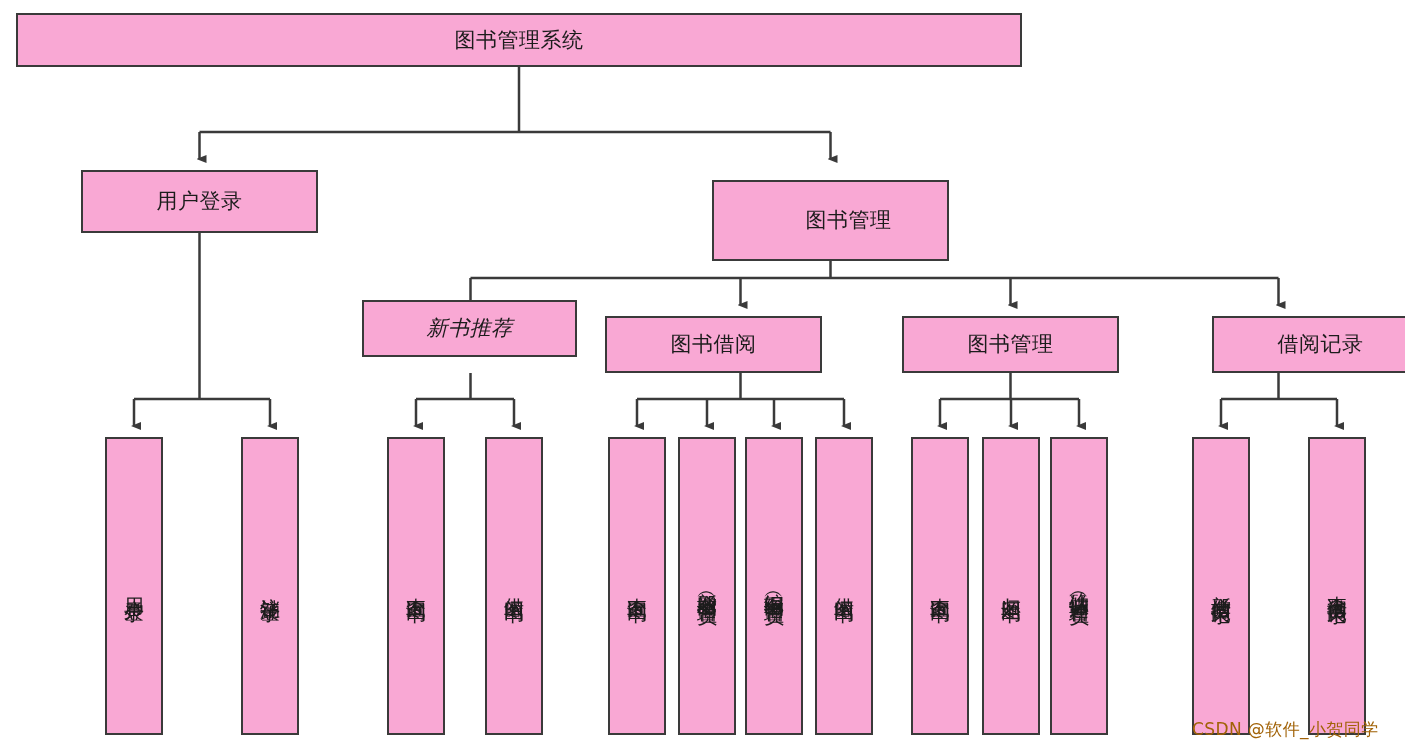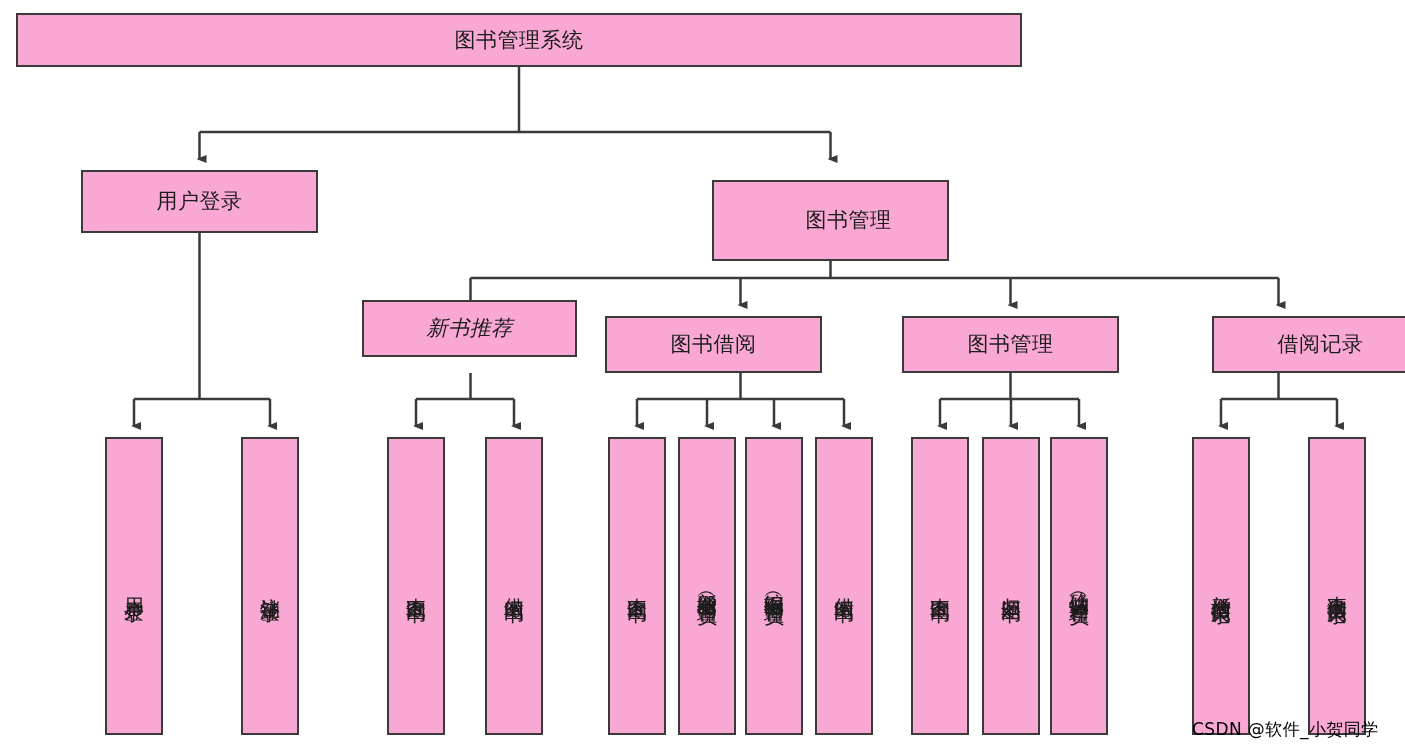--- a/index.html
+++ b/index.html
@@ -167,14 +167,14 @@
         <span class="label">确认归还（管理员）</span>
       </div>
       <div class="node leaf" style="left: 1192px; top: 437px; width: 58px; height: 298px;">
         <span class="label">新增借阅记录</span>
       </div>
       <div class="node leaf" style="left: 1308px; top: 437px; width: 58px; height: 298px;">
         <span class="label">查询借阅记录</span>
       </div>
     </div>
 
-  <div class="watermark" style="left: 1192px; top: 718px; color: #000000;">CSDN @软件_小贺同学</div>
+  <div class="watermark" style="left: 1192px; top: 718px; color: #a16207;">CSDN @软件_小贺同学</div>
 </div>
 
 </body></html>

